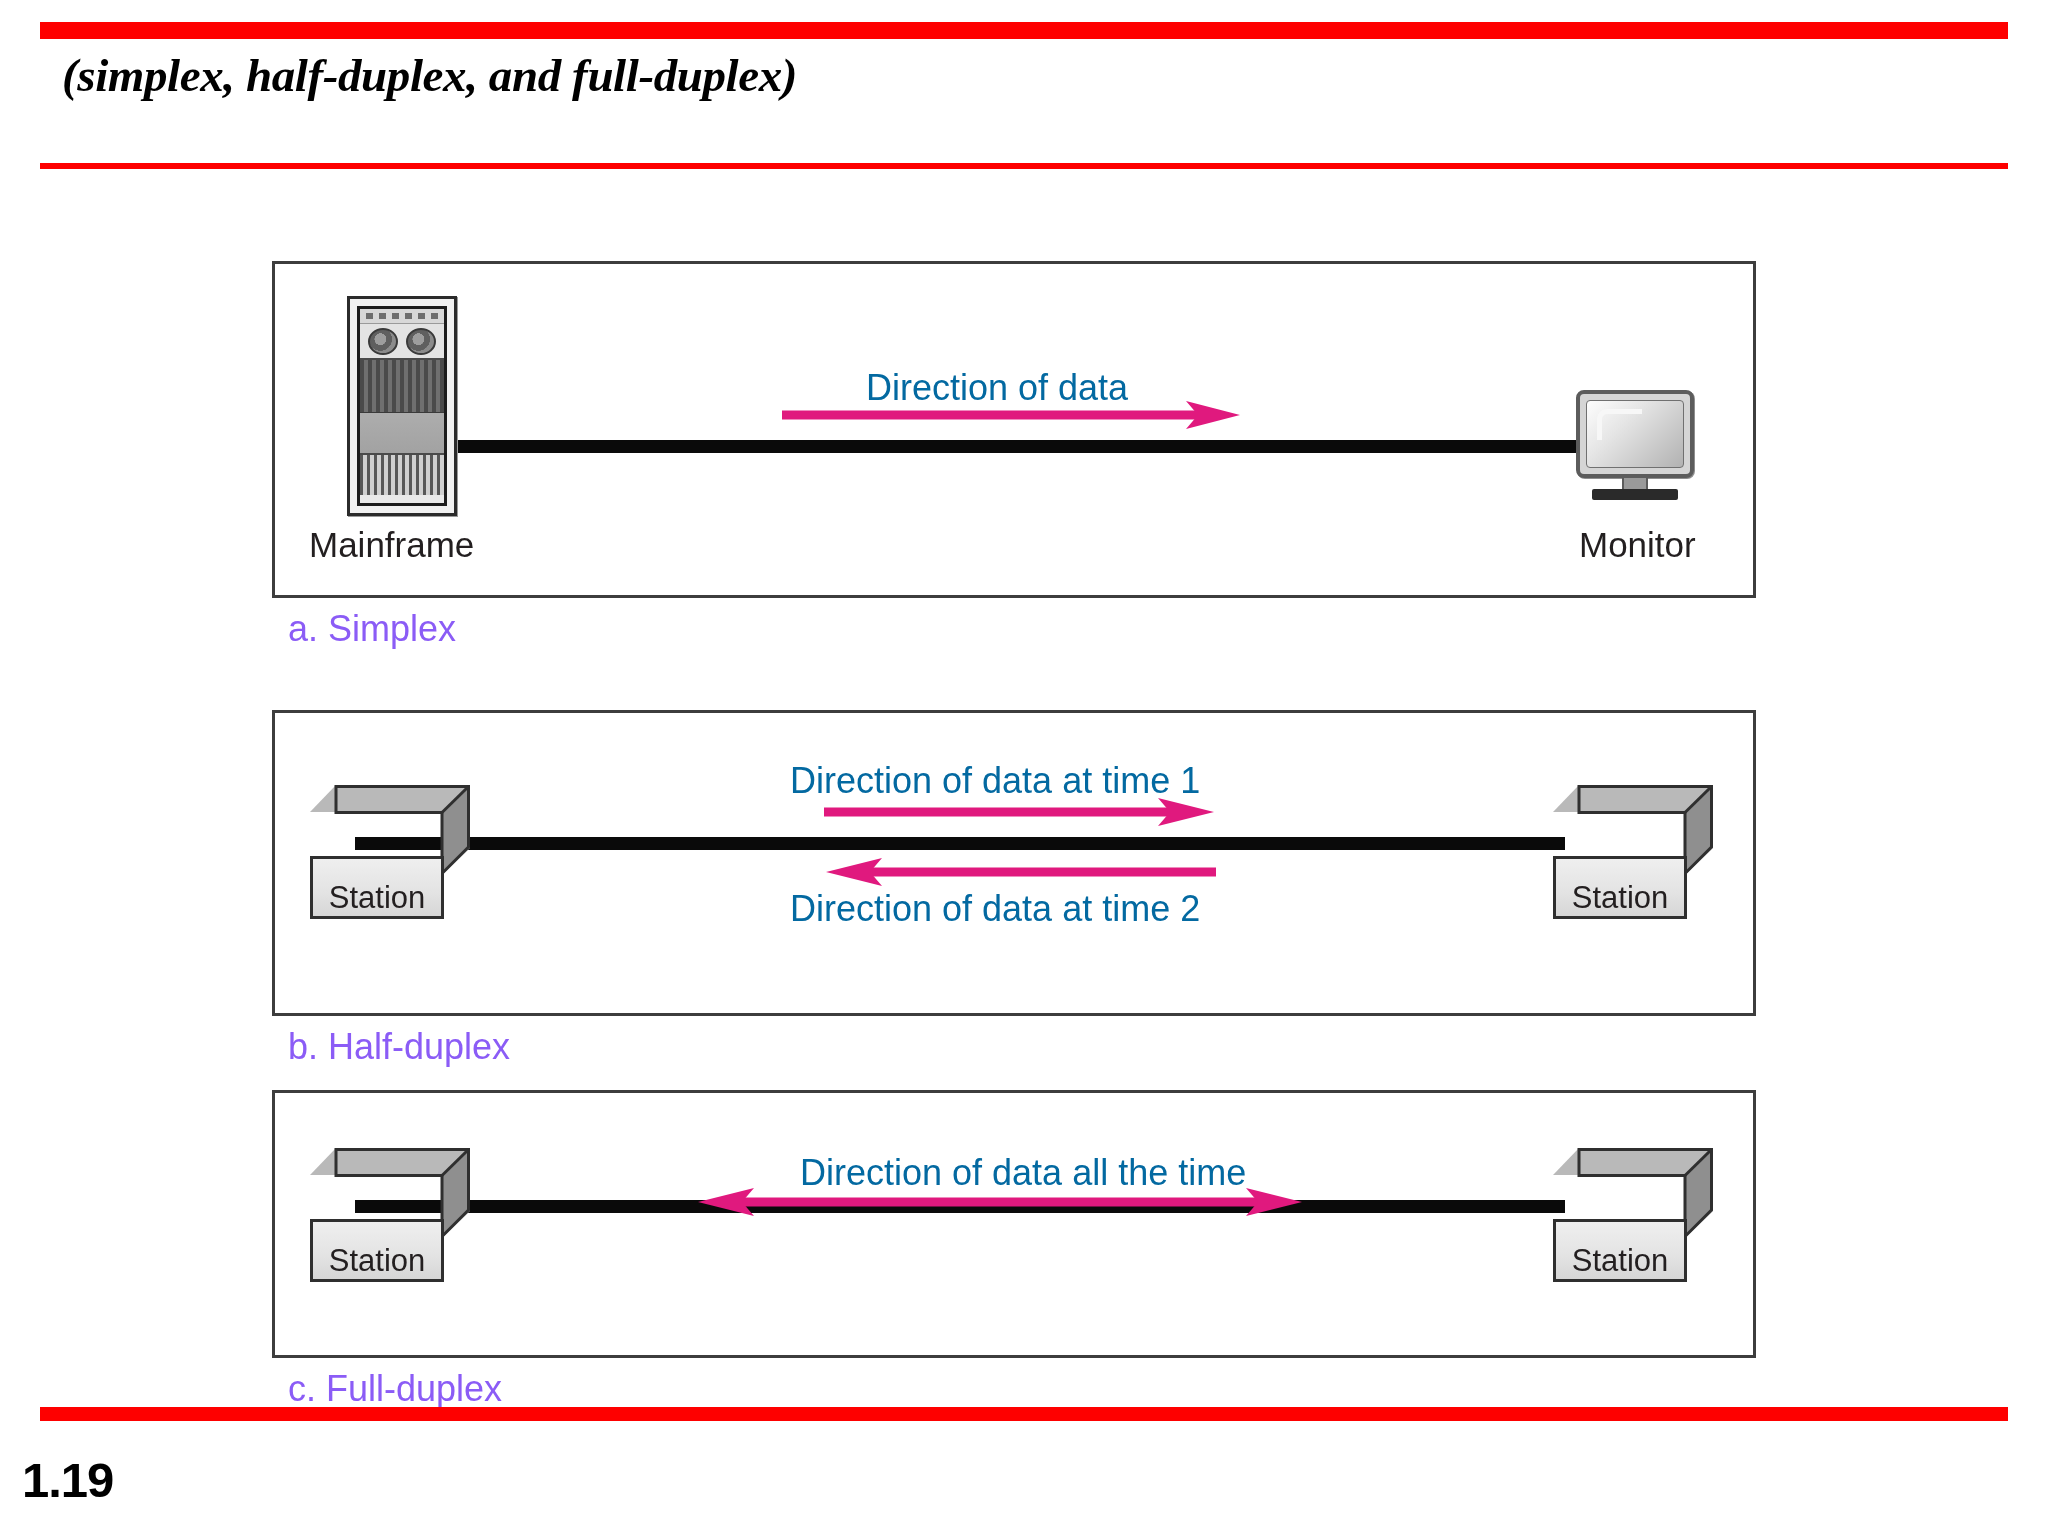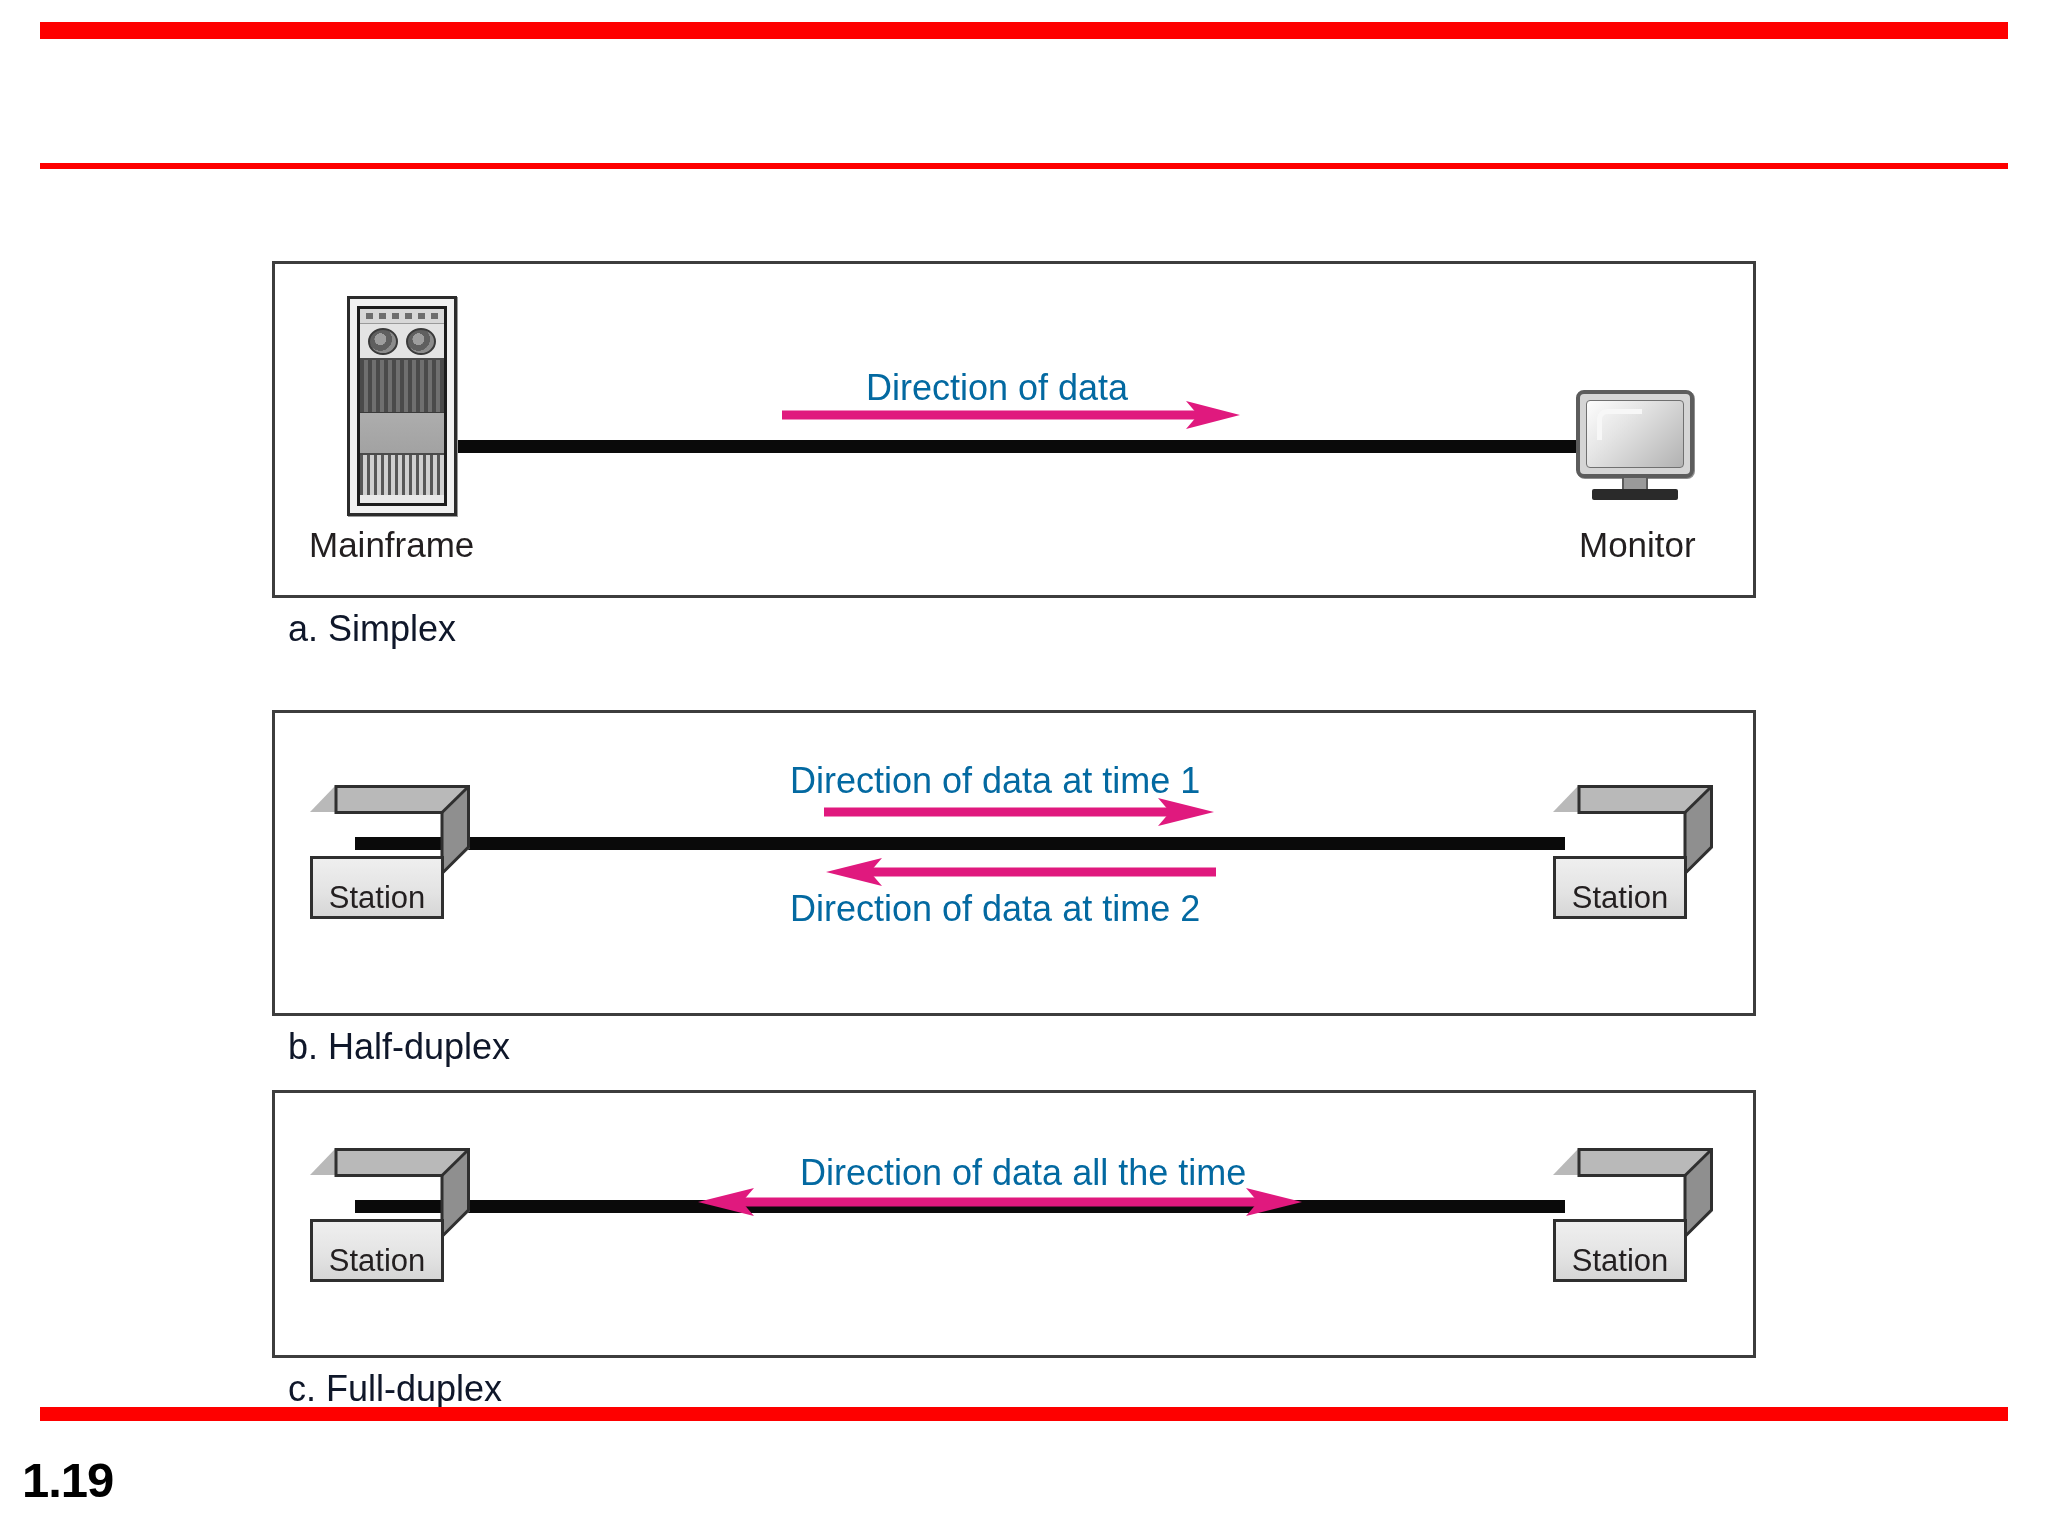--- a/index.html
+++ b/index.html
@@ -74,21 +74,21 @@
     background: #ffffff;
   }
   #panel-simplex    { top: 261px;  height: 337px; }
   #panel-halfduplex { top: 710px;  height: 306px; }
   #panel-fullduplex { top: 1090px; height: 268px; }
 
   .panel-caption {
     position: absolute;
     left: 288px;
     font-size: 36px;
-    color: #0f172a;
+    color: #8b5cf6;
     white-space: nowrap;
   }
   #caption-simplex    { top: 608px;  }
   #caption-halfduplex { top: 1026px; }
   #caption-fullduplex { top: 1368px; }
 
   
   .cable {
     position: absolute;
     height: 13px;
@@ -289,20 +289,21 @@
     position: absolute;
     overflow: visible;
   }
 </style>
 </head>
 <body>
 
 <div class="rule-red" id="rule-top"></div>
 
 <div id="title-block">
+  <div class="title-line" id="title-line-2">(simplex, half-duplex, and full-duplex)</div>
 </div>
 
 <div class="rule-red" id="rule-mid"></div>
 
 <div class="panel" id="panel-simplex"></div>
 
 <div class="cable" style="left:455px; top:440px; width:1128px;"></div>
 
 <div id="mainframe-wrap">
   <div id="mainframe-outer">

